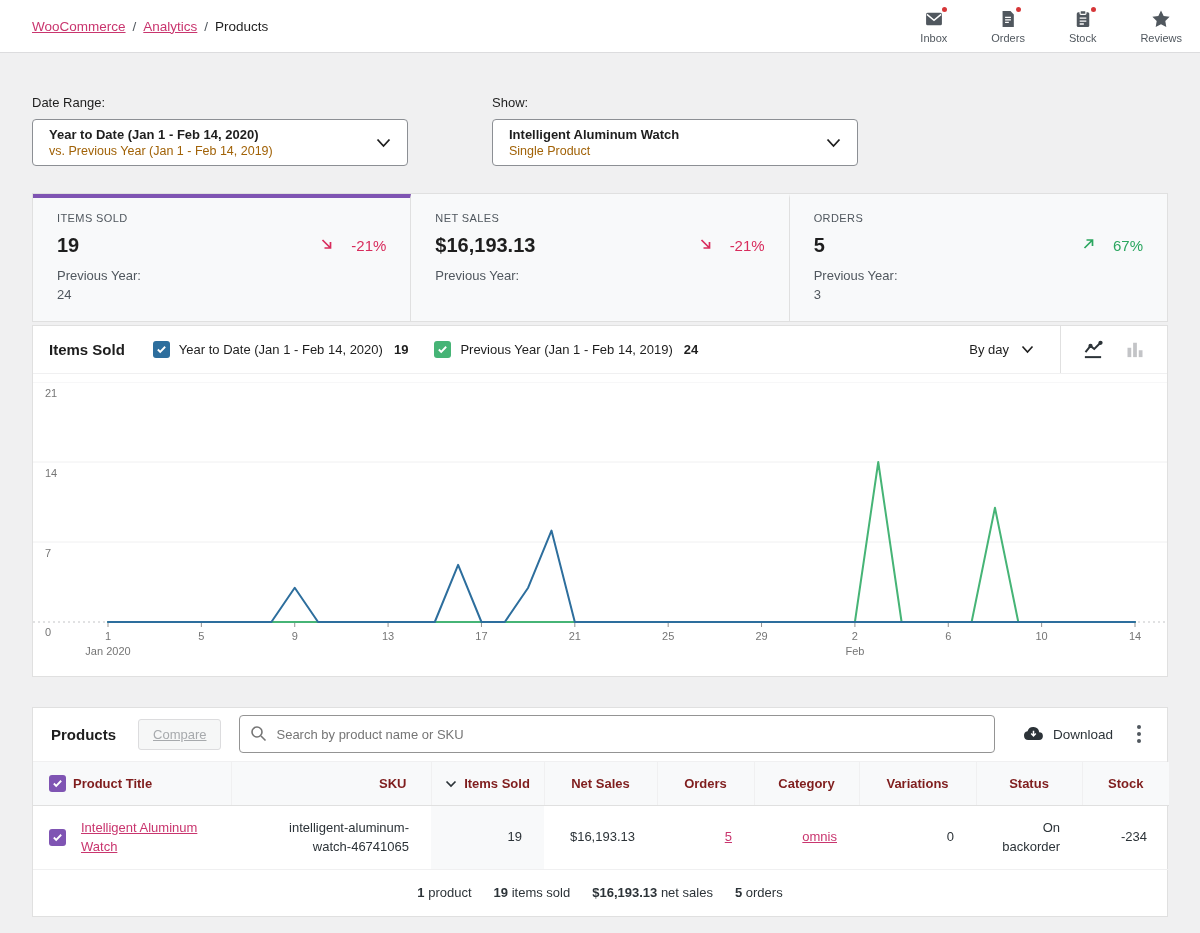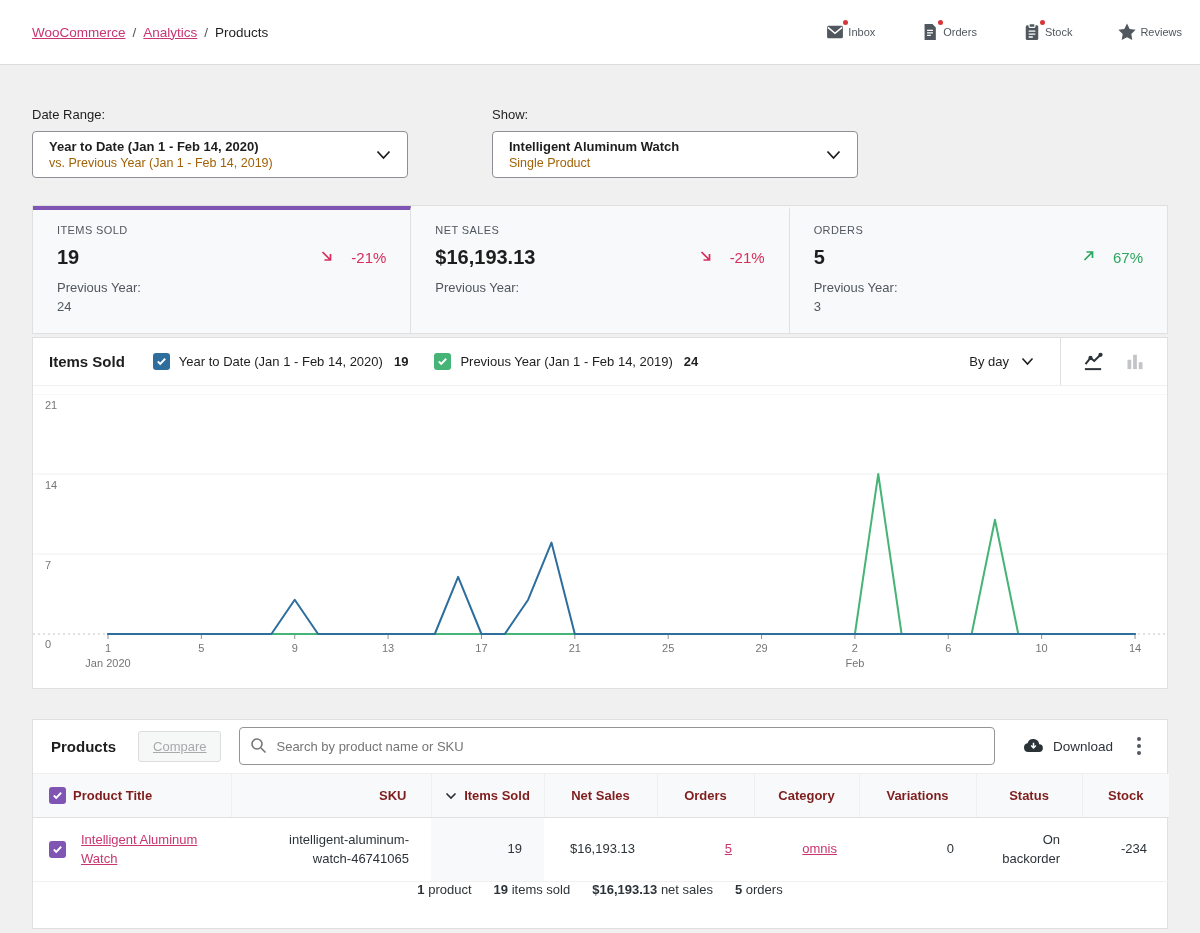--- a/index.html
+++ b/index.html
@@ -1,27 +1,27 @@
 <!DOCTYPE html>
 <html><head>
 <meta charset="utf-8">
 <style>
   * { margin:0; padding:0; box-sizing:border-box; }
   html,body { width:1200px; height:933px; overflow:hidden; background:#f0f0f1;
     font-family:"Liberation Sans", sans-serif; color:#1e1e1e; }
   svg text { font-family:"Liberation Sans", sans-serif; }
 
   
-  .topbar { height:65px; background:#fff; border-bottom:1px solid #dcdcde;
+  .topbar { height:53px; background:#fff; border-bottom:1px solid #dcdcde;
     display:flex; align-items:center; justify-content:space-between; padding:0 18px 0 32px; }
   .breadcrumb { font-size:13.5px; display:flex; gap:7px; align-items:center; }
   .breadcrumb a { color:#c9356e; text-decoration:underline; cursor:pointer; }
   .breadcrumb .sep { color:#50575e; }
   .topnav { display:flex; gap:44px; }
-  .topnav-item { display:flex; flex-direction:row; align-items:center; gap:2px; cursor:pointer; }
+  .topnav-item { display:flex; flex-direction:column; align-items:center; gap:2px; cursor:pointer; }
   .topnav-icon { position:relative; width:22px; height:22px; display:flex; align-items:center; justify-content:center; }
   .topnav-icon svg { display:block; }
   .badge-dot { position:absolute; top:-3px; right:-4px; width:9px; height:9px; border-radius:50%;
     background:#d63638; border:2px solid #fff; }
   .topnav-label { font-size:11px; color:#50575e; }
 
   
   .content { padding:0 32px; }
   .panel { background:#fff; border:1px solid #e0e0e0; }
 
@@ -88,21 +88,21 @@
   tbody td { font-size:13px; color:#2c3338; padding:11px 22px; border-bottom:1px solid #f0f0f1;
     text-align:right; vertical-align:middle; line-height:1.5; height:64px; }
   tbody td:first-child { text-align:left; padding-left:16px; }
   td.items-col, th.items-col-h { }
   tbody td.items-col { background:#f8f9fa; }
   .th-inner { display:inline-flex; align-items:center; gap:7px; }
   .cell-title { display:flex; align-items:center; gap:15px; }
   a.pink { color:#c9356e; text-decoration:underline; cursor:pointer; }
   .checkbox { width:17px; height:17px; border-radius:3px; background:#7f54b3; flex:0 0 17px;
     display:flex; align-items:center; justify-content:center; cursor:pointer; }
-  .table-foot { height:46px; display:flex; justify-content:center; gap:22px; font-size:13px; color:#2c3338; }
+  .table-foot { height:46px; display:flex; align-items:center; justify-content:center; gap:22px; font-size:13px; color:#2c3338; }
   .table-foot b { font-weight:bold; }
 </style>
 </head>
 <body>
 
 <header class="topbar">
   <nav class="breadcrumb">
     <a>WooCommerce</a>
     <span class="sep">/</span>
     <a>Analytics</a>

